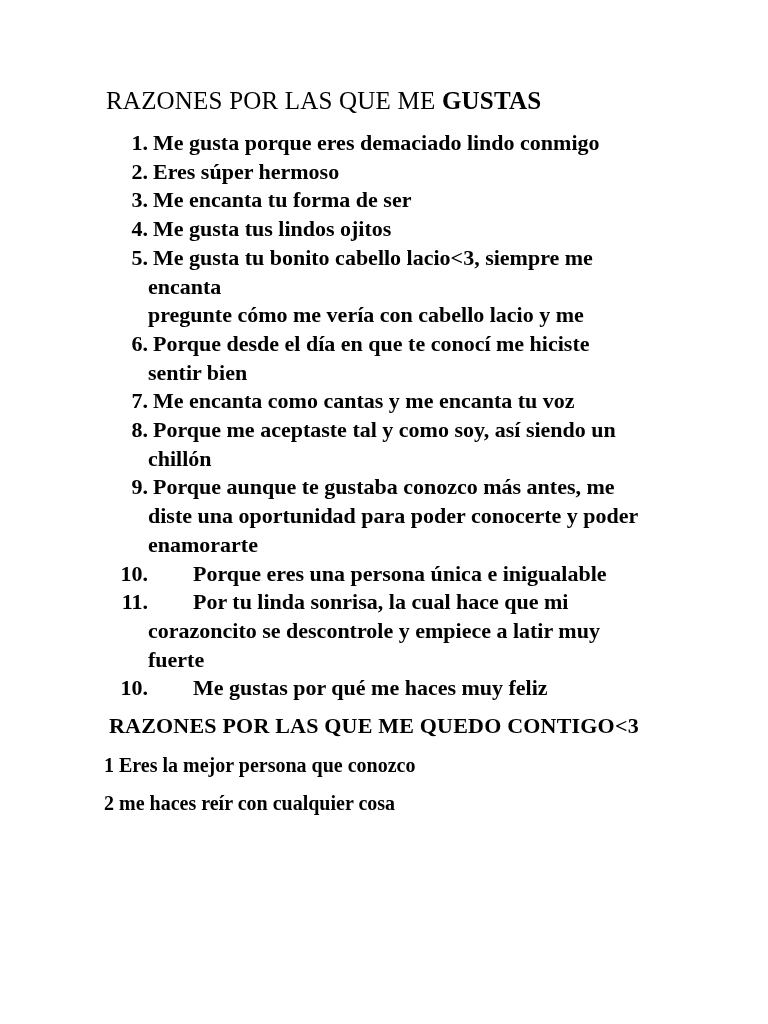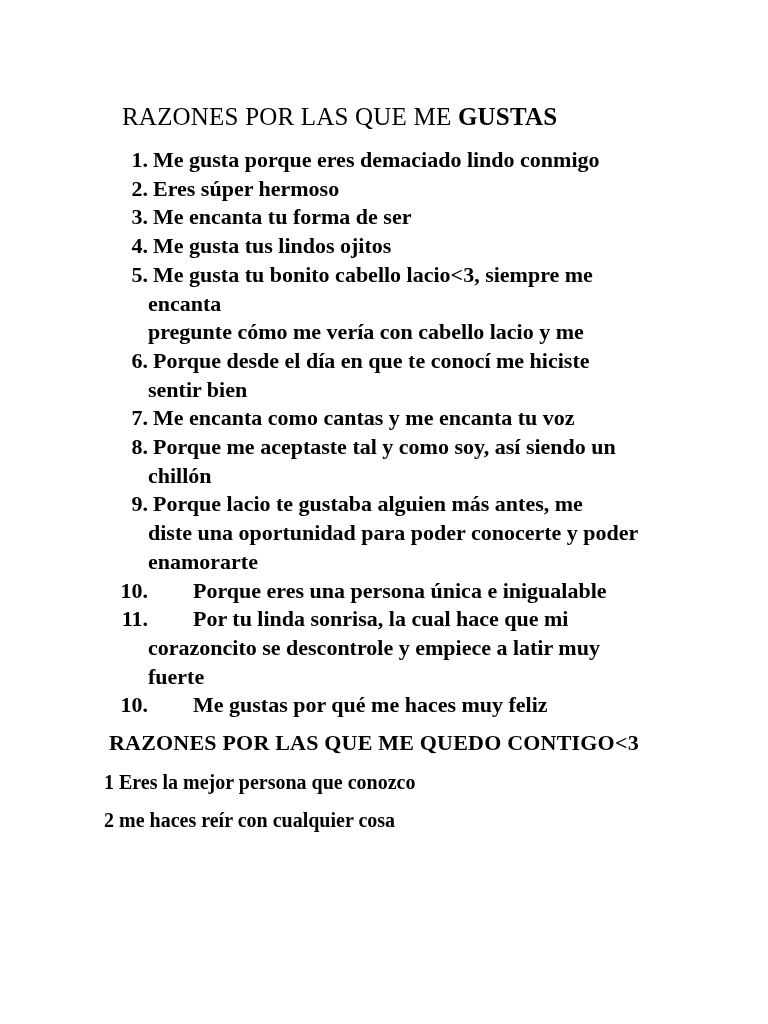--- a/index.html
+++ b/index.html
@@ -14,21 +14,21 @@
   }
   .page {
     position: relative;
     width: 768px;
     height: 1024px;
     background: #ffffff;
     color: #000000;
     font-family: "Liberation Serif", "DejaVu Serif", serif;
   }
   .doc-title {
-    margin: 16px;
+    margin: 0;
     padding: 88px 0 0 106px;
     font-size: 25px;
     line-height: 26px;
     font-weight: normal;
     letter-spacing: 0.2px;
   }
   .doc-title .b {
     font-weight: bold;
   }
   .list1 {
@@ -99,21 +99,21 @@
         <div class="row cont"><span>sentir bien</span></div>
       </div>
       <div>
         <div class="row first"><span class="num">7.</span><span>Me encanta como cantas y me encanta tu voz</span></div>
       </div>
       <div>
         <div class="row first"><span class="num">8.</span><span>Porque me aceptaste tal y como soy, así siendo un</span></div>
         <div class="row cont"><span>chillón</span></div>
       </div>
       <div>
-        <div class="row first"><span class="num">9.</span><span>Porque lacio te gustaba alguien más antes, me</span></div>
+        <div class="row first"><span class="num">9.</span><span>Porque aunque te gustaba conozco más antes, me</span></div>
         <div class="row cont"><span>diste una oportunidad para poder conocerte y poder</span></div>
         <div class="row cont"><span>enamorarte</span></div>
       </div>
       <div>
         <div class="row tabbed"><span class="num">10.</span><span>Porque eres una persona única e inigualable</span></div>
       </div>
       <div>
         <div class="row tabbed"><span class="num">11.</span><span>Por tu linda sonrisa, la cual hace que mi</span></div>
         <div class="row cont"><span>corazoncito se descontrole y empiece a latir muy</span></div>
         <div class="row cont"><span>fuerte</span></div>

